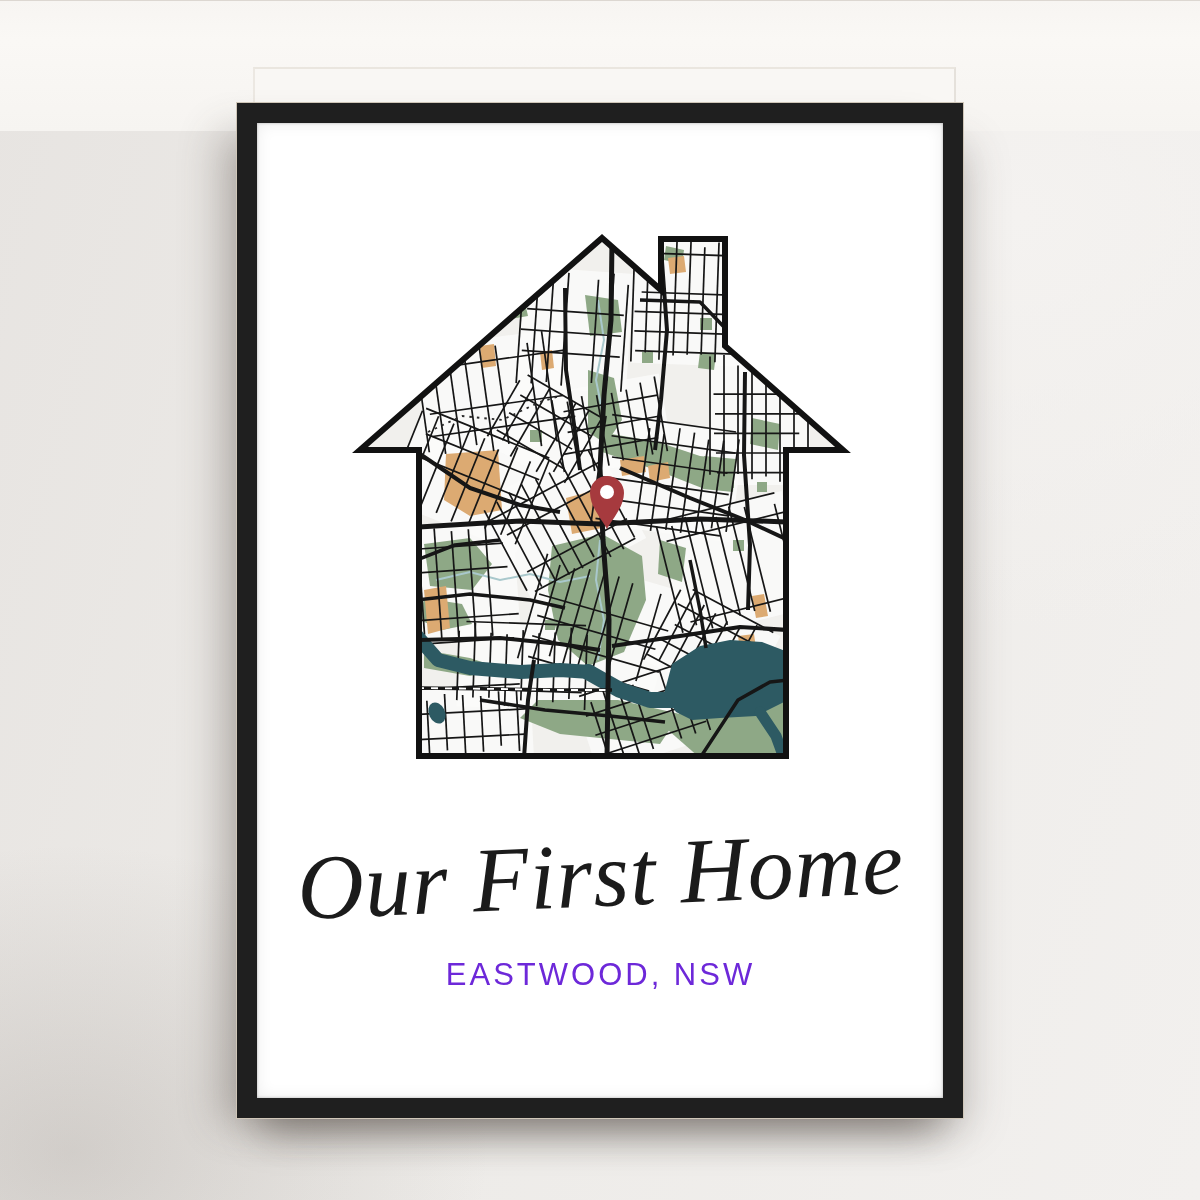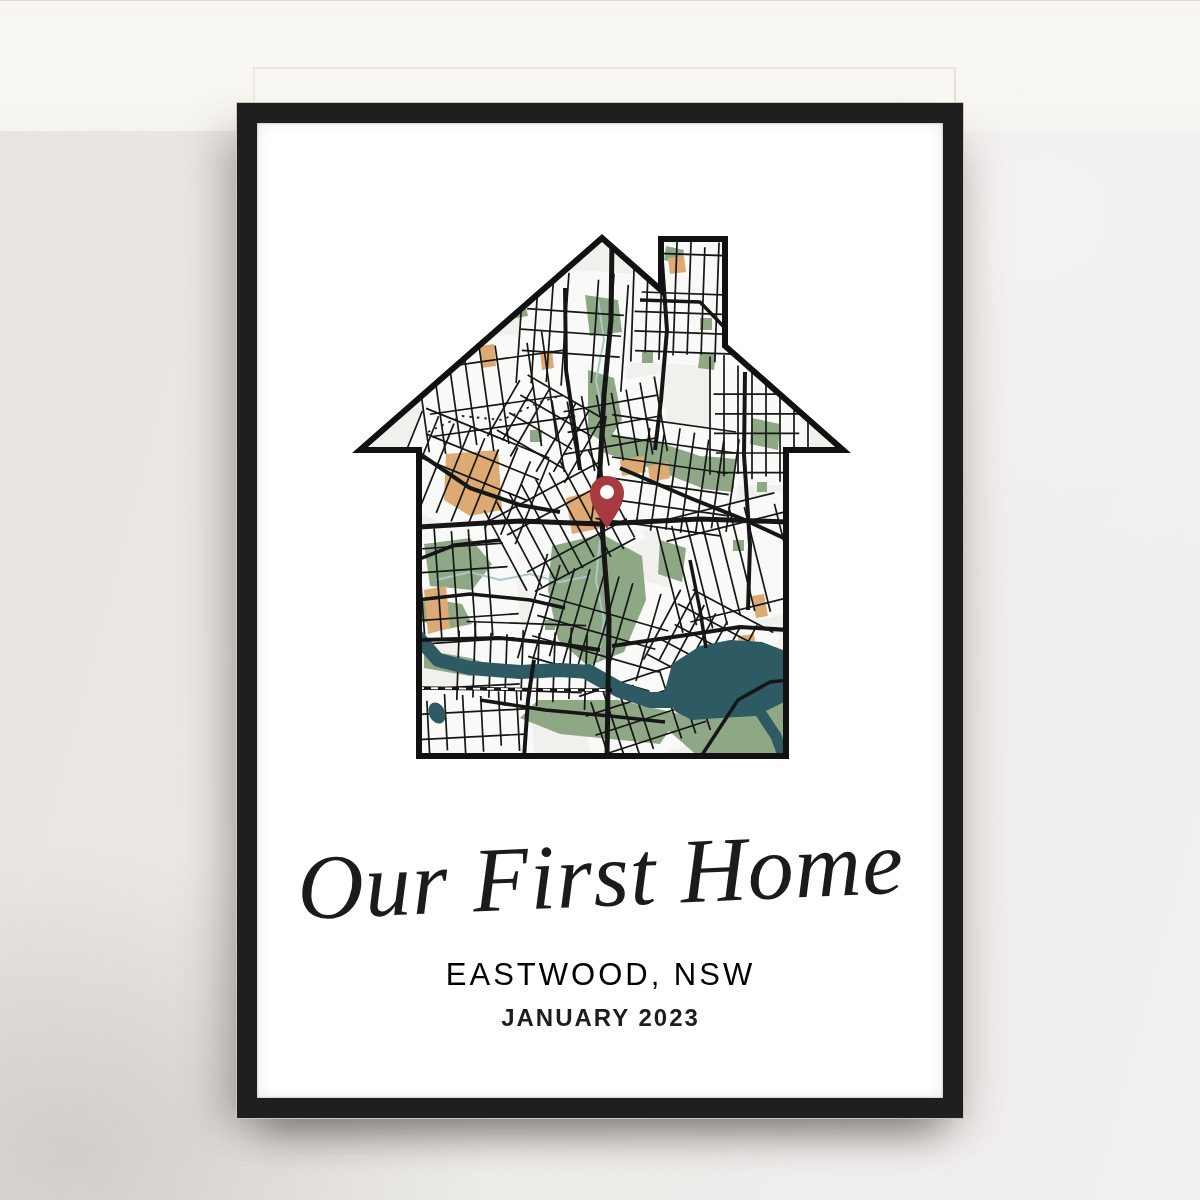--- a/index.html
+++ b/index.html
@@ -33,21 +33,21 @@
     box-shadow:inset 0 0 3px rgba(0,0,0,.28), inset 0 0 16px rgba(0,0,0,.08);}
 
   
   .map-svg{position:absolute;inset:0;pointer-events:none;}
 
   
   .poster-text{position:absolute;left:258px;width:685px;text-align:center;}
   .title{top:800px;height:150px;line-height:150px;
     font-family:cursive;font-style:italic;font-weight:400;
     font-size:92px;color:#1b1b1b;letter-spacing:1px;transform:rotate(-2.5deg);}
-  .location{top:957px;font-size:31px;letter-spacing:3px;color:#000000;font-weight:500;}
+  .location{top:957px;font-size:31px;letter-spacing:3px;color:#6d28d9;font-weight:500;}
   .date{top:1004px;font-size:24px;letter-spacing:2px;color:#1d1d1d;font-weight:600;}
 </style>
 </head>
 <body>
 
 <div class="scene">
   <div class="wall"></div>
 
   <div class="ledge">
     <div class="ledge-groove"></div>
@@ -367,14 +367,13 @@
       </g>
     <path id="houseOutline" d="M602,238 L661,290 L661,239 L725,239 L725,346 L843,450 L786,450 L786,756 L419,756 L419,450 L360,450 Z" fill="none" stroke-width="6" stroke-linejoin="miter" stroke="#111111"></path>
     <g id="pin">
         <path d="M607,529 C603,521 590,507 590,493 A17,17 0 1 1 624,493 C624,507 611,521 607,529 Z" fill="#a63a3e"></path>
         <circle cx="607" cy="492" r="7" fill="#ffffff"></circle>
       </g>
   </svg>
 
   <div class="poster-text title">Our First Home</div>
   <div class="poster-text location">EASTWOOD, NSW</div>
-  <div class="poster-text date">JANUARY 2023</div>
 </div>
 
 </body></html>

